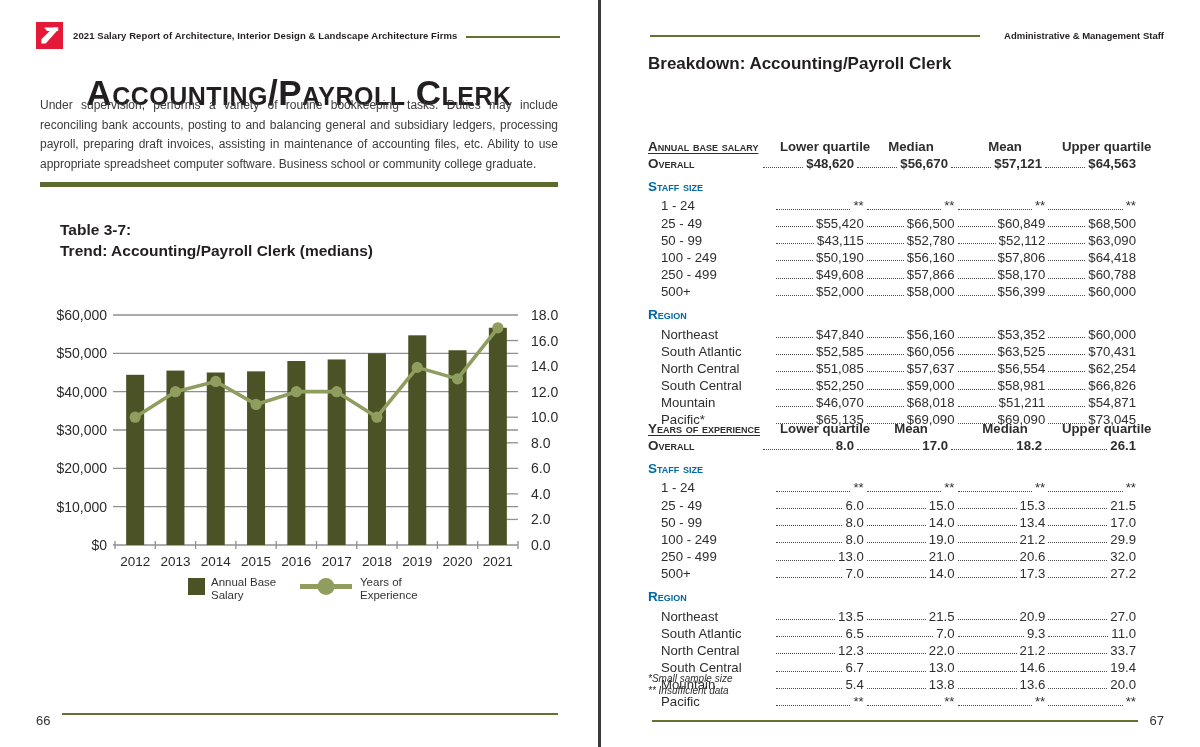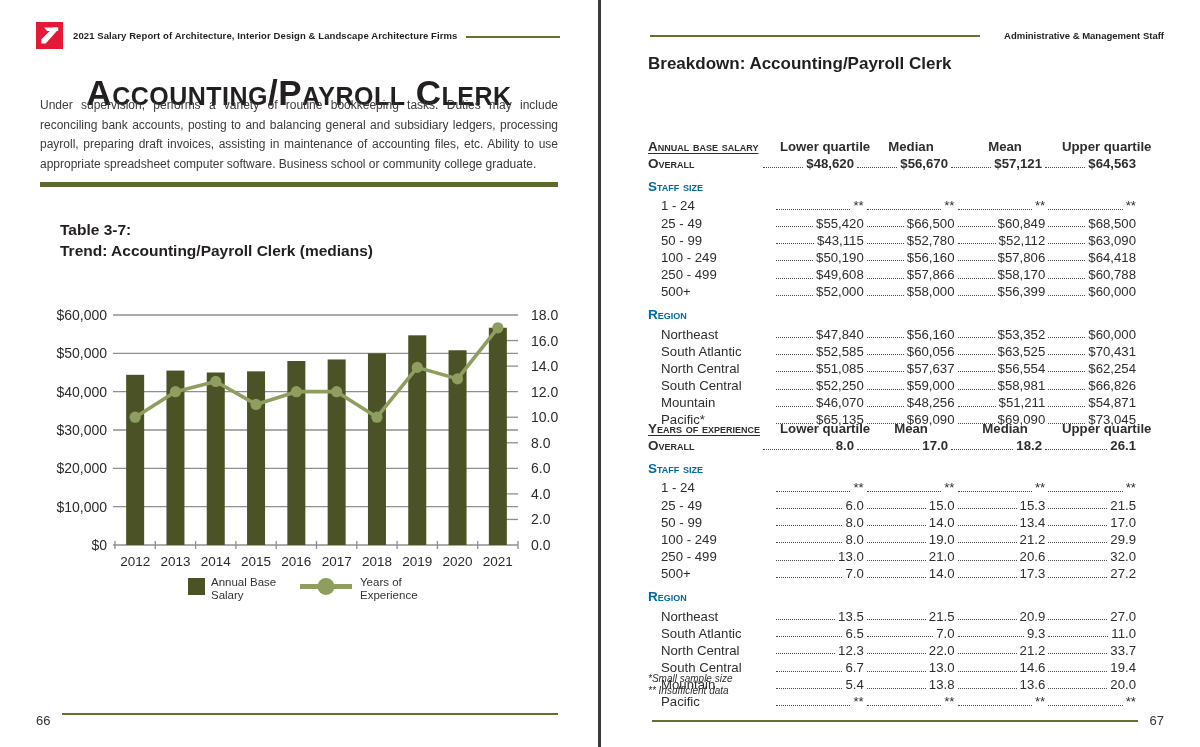--- a/index.html
+++ b/index.html
@@ -398,21 +398,21 @@
         </div>
       </div>
       <div class="trow datarow">
         <span class="tlabel indent">Mountain</span>
         <div class="tcell">
           <span class="leader"></span>
           <span class="tval">$46,070</span>
         </div>
         <div class="tcell">
           <span class="leader"></span>
-          <span class="tval">$48,256</span>
+          <span class="tval">$68,018</span>
         </div>
         <div class="tcell">
           <span class="leader"></span>
           <span class="tval">$51,211</span>
         </div>
         <div class="tcell">
           <span class="leader"></span>
           <span class="tval">$54,871</span>
         </div>
       </div>

